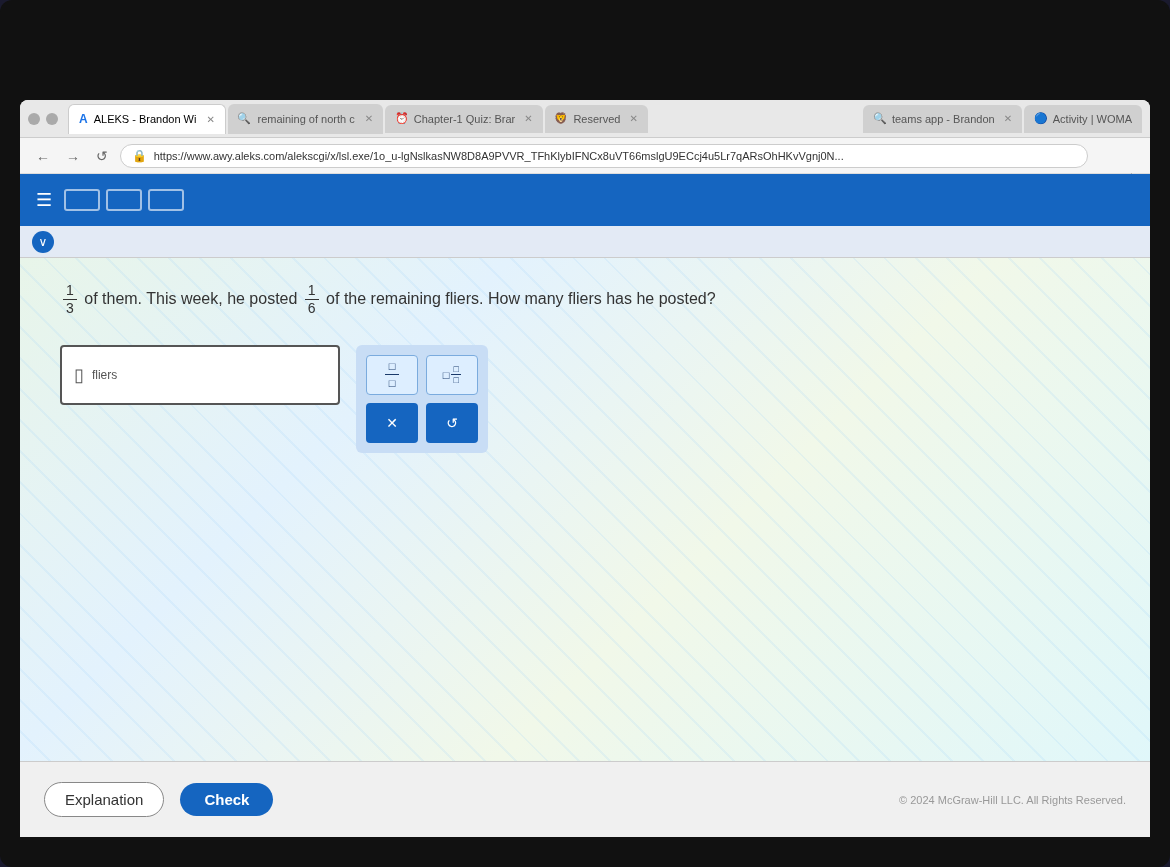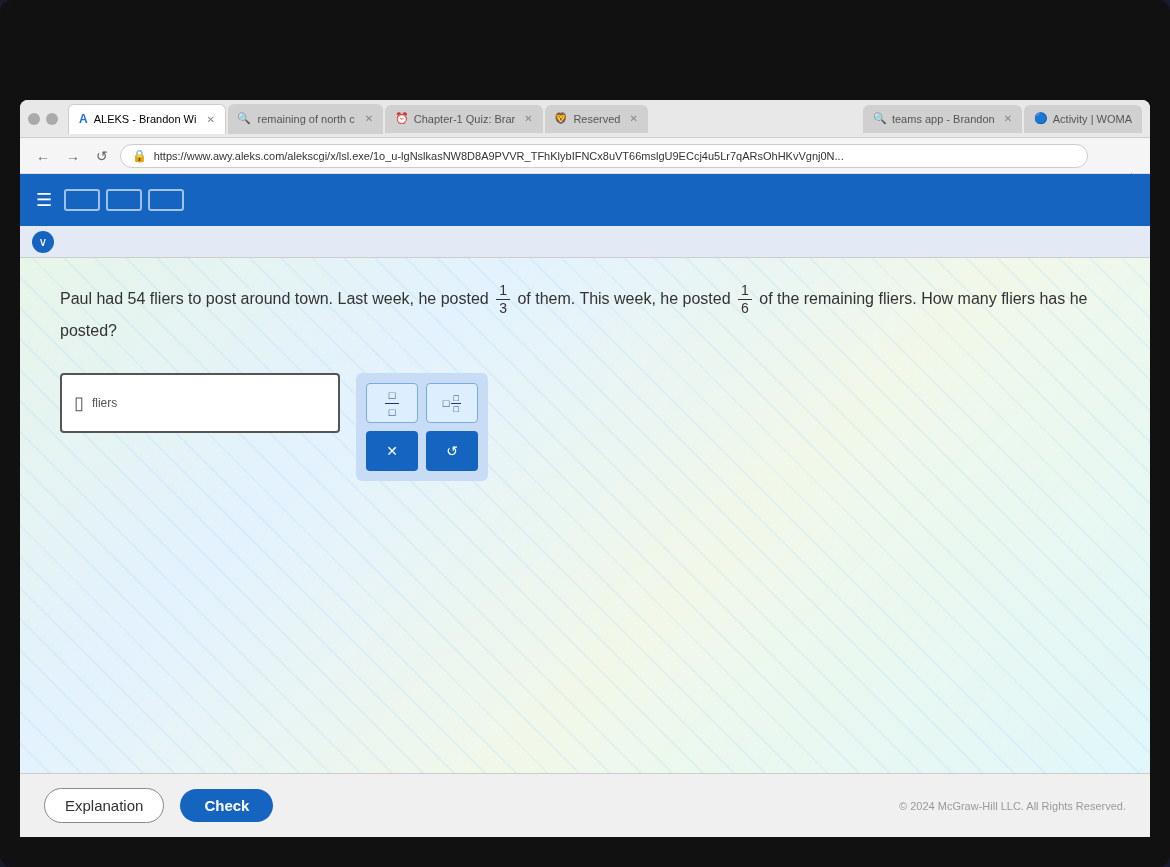--- a/index.html
+++ b/index.html
@@ -388,21 +388,21 @@
       display: flex;
       align-items: center;
       gap: 2px;
       font-size: 11px;
     }
 
     
     .bottom-bar {
       background: #f0f0f0;
       border-top: 1px solid #ccc;
-      height: 64px;
+      height: 76px;
       display: flex;
       align-items: center;
       padding: 0 24px;
       gap: 16px;
       flex-shrink: 0;
     }
 
     .explanation-btn {
       background: #fff;
       border: 1px solid #888;
@@ -563,21 +563,20 @@
       </div>
     </div>
 
     <div class="expand-bar">
       <button class="expand-btn">∨</button>
     </div>
 
     <div class="problem-area">
 
       <div class="problem-text">
-        <span>Paul had 54 fliers to post around town. Last week, he posted</span>
         <span class="fraction">
           <span class="fraction-num">1</span>
           <span class="fraction-den">3</span>
         </span>
         <span>of them. This week, he posted</span>
         <span class="fraction">
           <span class="fraction-num">1</span>
           <span class="fraction-den">6</span>
         </span>
         <span>of the remaining fliers. How many fliers has he posted?</span>

